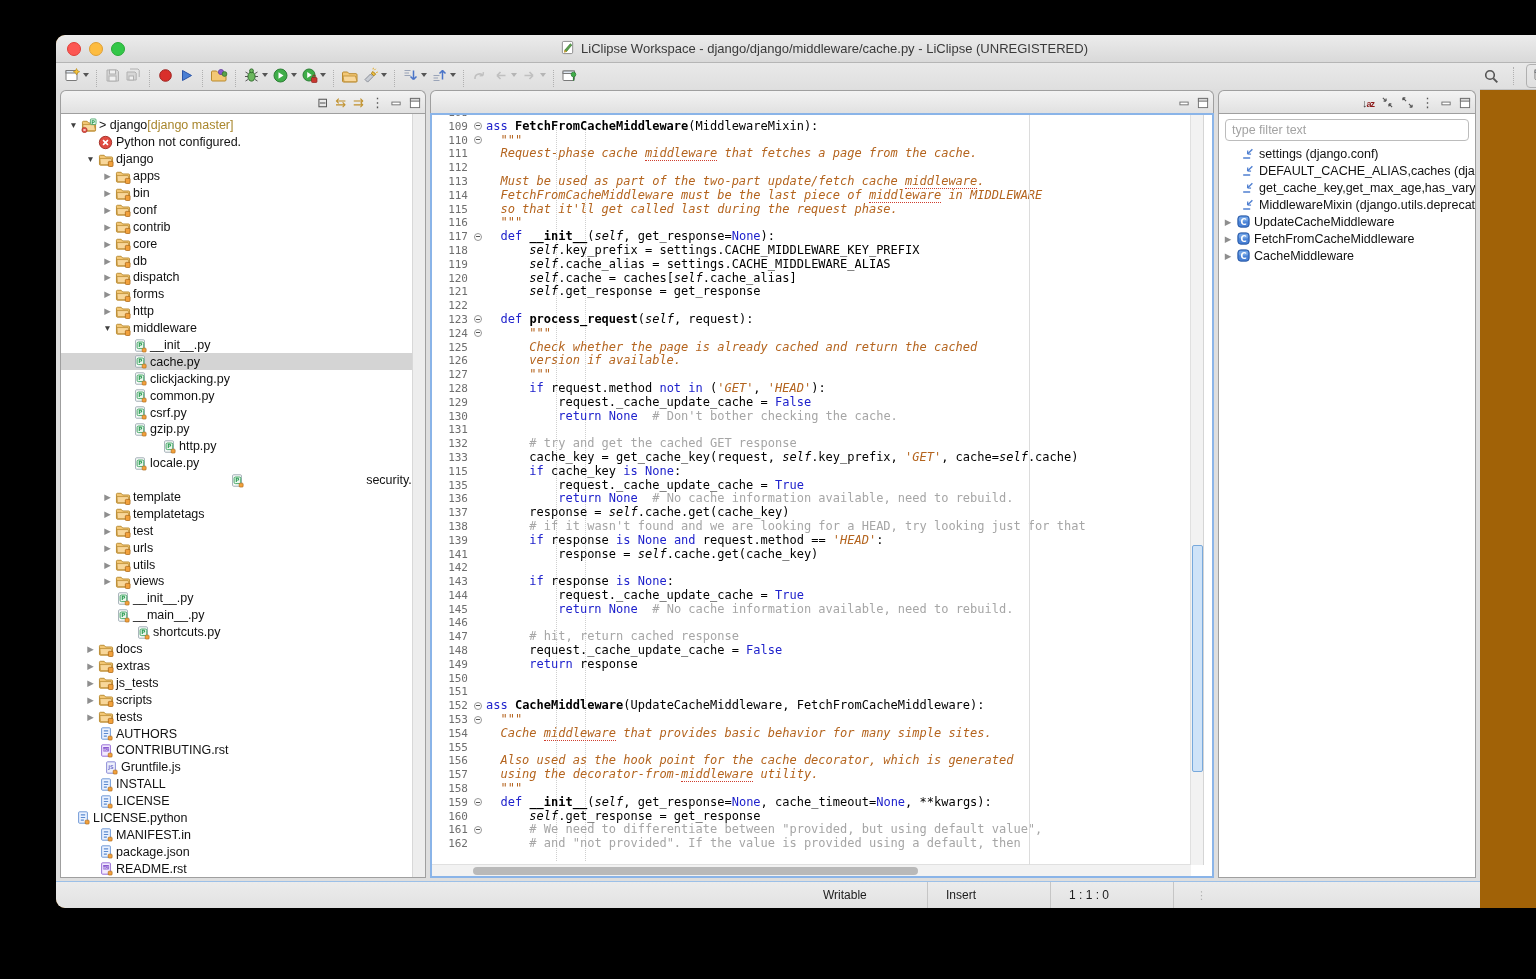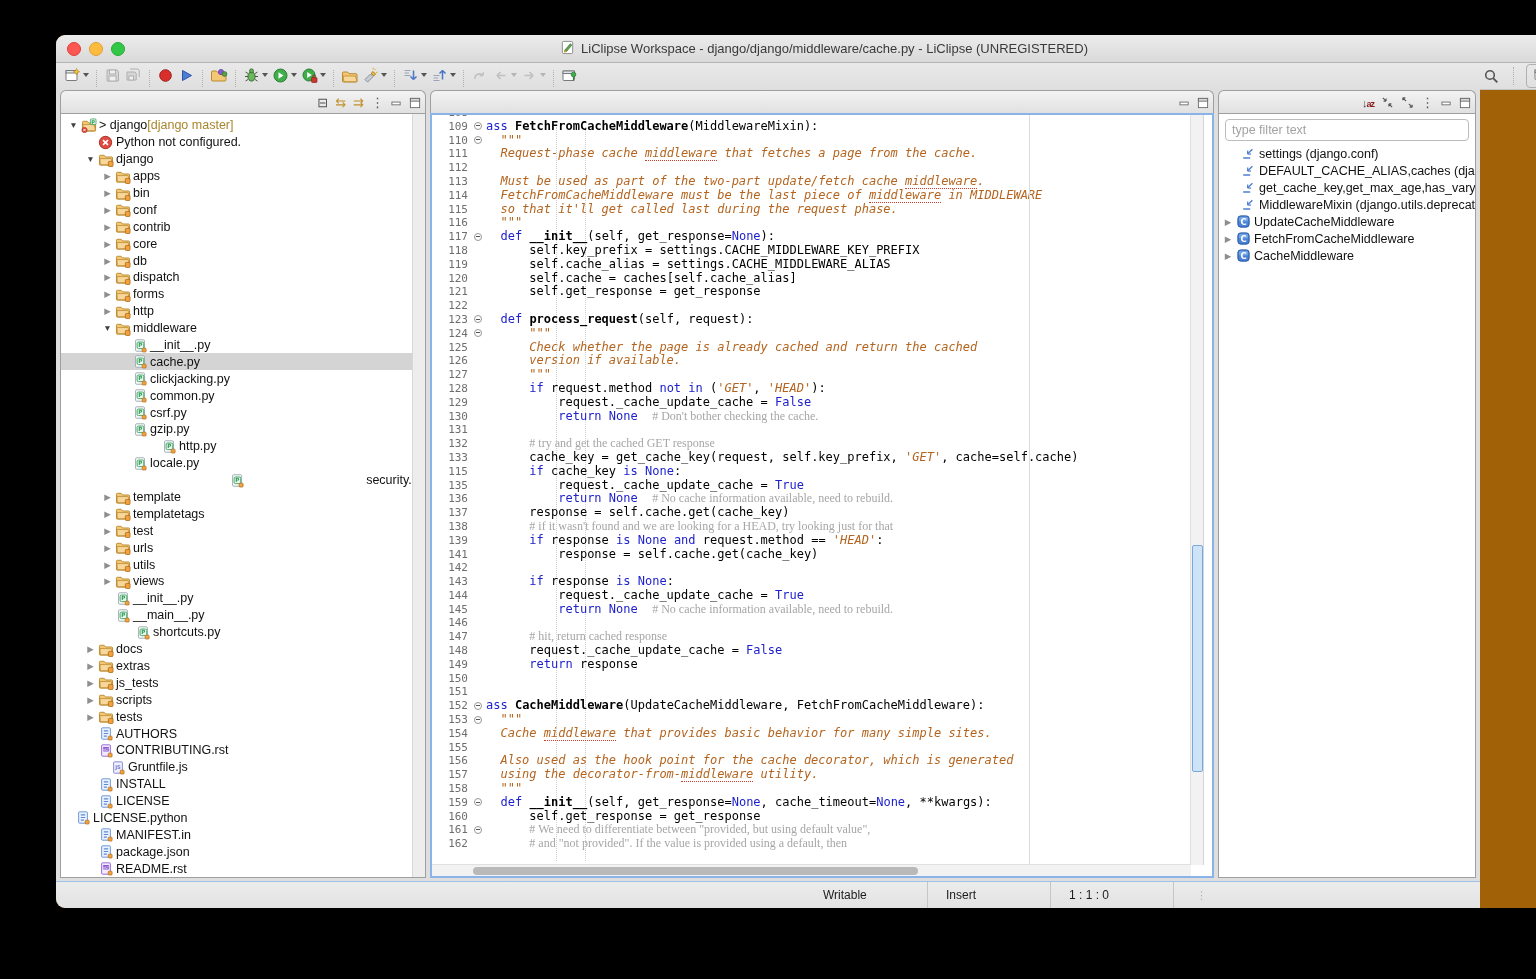--- a/index.html
+++ b/index.html
@@ -54,24 +54,24 @@
   #codewrap{position:absolute;top:0;left:0;right:21px;bottom:11px;overflow:hidden;}
   #codelines{margin-top:-9px;position:relative;z-index:1;}
   .cl{display:flex;height:13.8px;white-space:pre;font-family:"DejaVu Sans Mono",monospace;font-size:12px;line-height:13.8px;color:#000;}
   .ln{width:36px;flex:none;text-align:right;color:#6e6e6e;font-size:11px;padding-right:3px;}
   .fold{width:15px;flex:none;position:relative;}
   .fold i{position:absolute;left:3px;top:2.5px;width:8px;height:8px;border:1px solid #979797;border-radius:50%;background:#fff;box-sizing:border-box;}
   .fold i:after{content:"";position:absolute;left:1px;top:2.2px;width:4px;height:1px;background:#555;}
   .ct{flex:none;}
   .sk{color:#1f22cc;}
   .sb{font-weight:bold;}
-  .ss{}
+  .ss{font-style:italic;}
   .sd{color:#b4641e;font-style:italic;}
   .st{color:#b4641e;font-style:italic;}
-  .sc{color:#a6a6a6;font-family:Liberation Serif, serif;}
+  .sc{color:#a6a6a6;}
   .sdu{color:#b4641e;font-style:italic;border-bottom:1px dotted #cf3e2e;}
   .guide{position:absolute;top:12px;bottom:4px;border-left:1px dotted #cfcfcf;z-index:0;}
   #printmargin{position:absolute;top:0;bottom:0;left:597px;border-left:1px solid #dcdcdc;z-index:2;}
   #vsb{position:absolute;top:0;bottom:11px;right:8px;width:13px;background:#f2f2f2;border-left:1px solid #e0e0e0;}
   #vthumb{position:absolute;left:1px;right:1px;top:430px;height:225px;background:#cfe3f8;border:1px solid #78a9dc;border-radius:2px;}
   #ovr{position:absolute;top:0;bottom:11px;right:0;width:8px;background:#fff;border-left:1px solid #d5d5d5;}
   #hsb{position:absolute;left:0;right:21px;bottom:0;height:11px;background:#f2f2f2;border-top:1px solid #e0e0e0;}
   #hthumb{position:absolute;top:1.5px;height:8px;left:41px;width:445px;background:#b9b9b9;border-radius:4px;}
   
   #filterbox{margin:5px 6px 4px 6px;height:20px;border:1px solid #bcbcbc;border-radius:4px;background:#fff;display:flex;align-items:center;padding:0 6px;}
@@ -741,21 +741,21 @@
               <span class="tico">
                 <svg width="14" height="15" viewBox="0 0 16 16">
                   <rect x="3" y="1.5" width="10" height="13" rx="1" fill="#f3eaff" stroke="#8a5bd0"></rect>
                   <rect x="4.5" y="4" width="7" height="5" rx="1" fill="#8a5bd0"></rect>
                   <text x="8" y="8" font-size="3.6" fill="#fff" text-anchor="middle" font-family="DejaVu Sans">RST</text>
                   <rect x="10.5" y="11" width="4.5" height="4.5" rx="1" fill="#f2a13c" stroke="#a86414" stroke-width=".7"></rect>
                 </svg>
               </span>
               <span class="tlabel">CONTRIBUTING.rst</span>
             </div>
-            <div class="trow" style="padding-left: 35px;">
+            <div class="trow" style="padding-left: 28px;">
               <span class="exp"></span>
               <span class="tico">
                 <svg width="14" height="15" viewBox="0 0 16 16">
                   <rect x="3" y="1.5" width="10" height="13" rx="1" fill="#eef0fb" stroke="#7a7ad0"></rect>
                   <text x="8" y="10" font-size="6" fill="#7a7ad0" text-anchor="middle" font-weight="bold" font-family="DejaVu Sans">JS</text>
                   <rect x="10.5" y="11" width="4.5" height="4.5" rx="1" fill="#f2a13c" stroke="#a86414" stroke-width=".7"></rect>
                 </svg>
               </span>
               <span class="tlabel">Gruntfile.js</span>
             </div>

